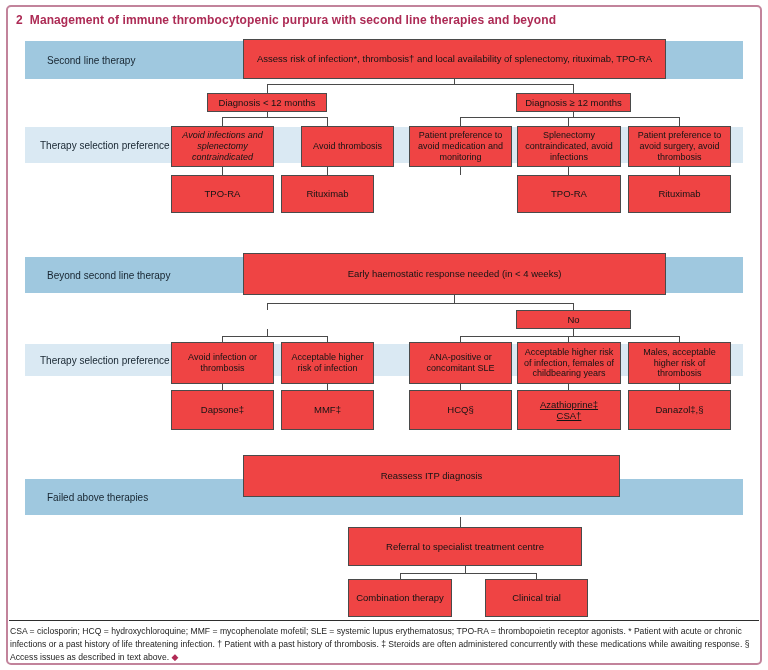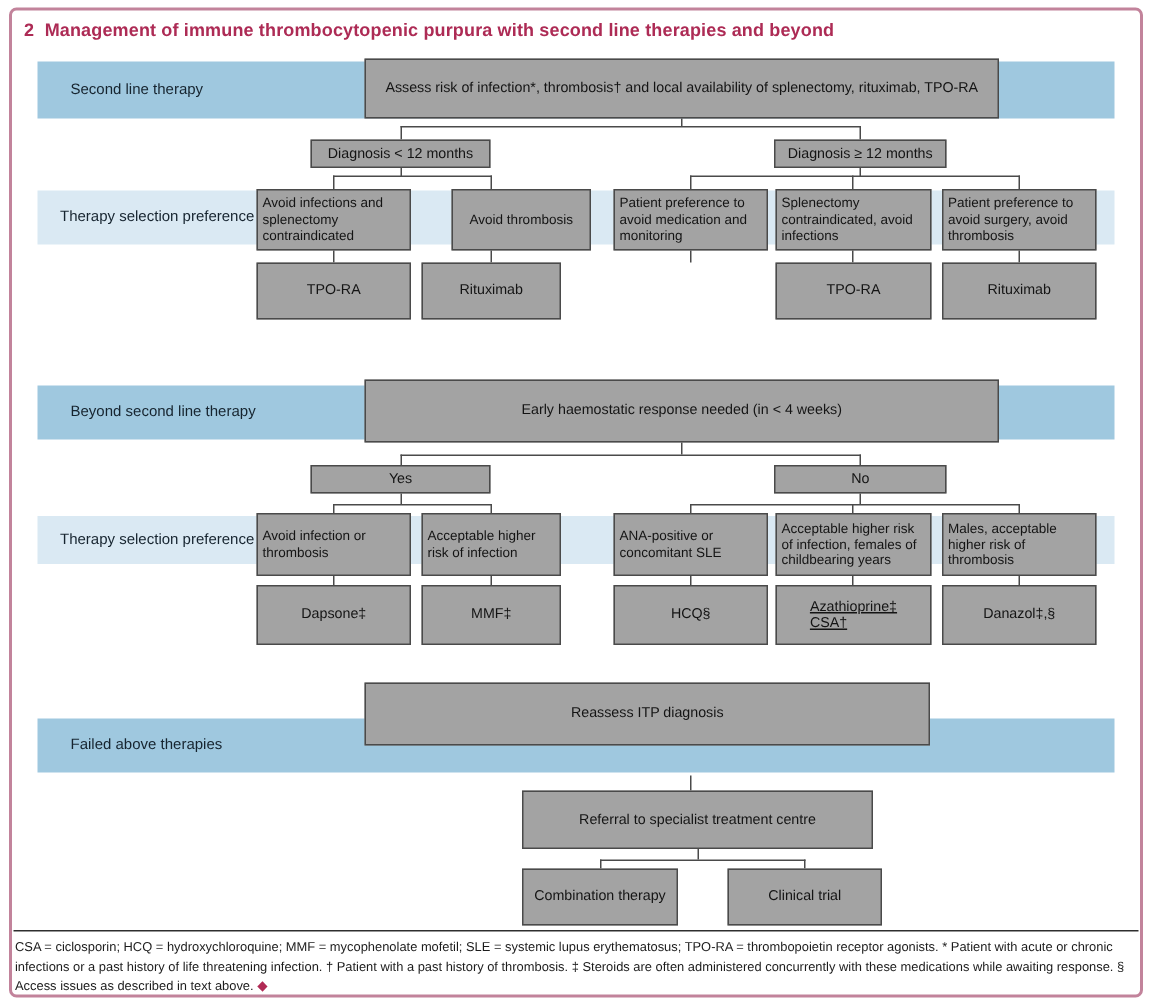--- a/index.html
+++ b/index.html
@@ -9,22 +9,22 @@
            border:2px solid #c2839b; border-radius:5px; }
   .title { position:absolute; left:16px; top:13px; font-size:12px; font-weight:bold;
            color:#ad2b55; letter-spacing:0.1px; }
   .title .num { margin-right:7px; }
   .band { position:absolute; left:25px; width:718px; }
   .band.dark  { background:#9fc8df; }
   .band.light { background:#dae9f3; }
   .band-label { position:absolute; left:22px; top:50%; transform:translateY(-50%);
                 font-size:10px; color:#16242f; }
   .band.light .band-label { left:15px; }
-  .node { position:absolute; background:#a3a3a3; border:1px solid #4a4a4a;
-          display:flex; align-items:center; justify-content:center; 
+  .node { position:absolute; background:#ef4444; border:1px solid #4a4a4a;
+          display:flex; align-items:center; justify-content:center; text-align:center;
           font-size:9px; color:#141414; line-height:1.2; padding:2px 3px;
           box-sizing:border-box; }
   .node.lg { font-size:9.5px; }
   .node.pre { white-space:pre-line; }
   .conn { position:absolute; background:#4a4a4a; }
   .conn.v { width:1px; }
   .conn.h { height:1px; }
   .sep { position:absolute; left:9px; top:620px; width:750px; height:1px; background:#2e2e2e; }
   .footnote { position:absolute; left:10px; top:625px; width:748px;
               font-size:8.6px; line-height:13px; color:#1c1c1c; }
@@ -59,21 +59,21 @@
   <div class="conn v" style="left:327px;top:117px;height:9px;"></div>
   <div class="conn v" style="left:573px;top:112px;height:6px;"></div>
   <div class="conn h" style="left:460px;top:117px;width:220px;"></div>
   <div class="conn v" style="left:460px;top:117px;height:9px;"></div>
   <div class="conn v" style="left:568px;top:117px;height:9px;"></div>
   <div class="conn v" style="left:679px;top:117px;height:9px;"></div>
 
   <div class="band light" style="top:127px;height:36px;">
     <span class="band-label">Therapy selection preference</span>
   </div>
-  <div class="node" style="left:171px;top:126px;width:103px;height:41px;">Avoid infections and splenectomy contraindicated</div>
+  <div class="node" style="left:171px;top:126px;width:103px;height:41px;font-style:italic;">Avoid infections and splenectomy contraindicated</div>
   <div class="node" style="left:281px;top:126px;width:93px;height:41px;margin-left:20px;">Avoid thrombosis</div>
   <div class="node" style="left:409px;top:126px;width:103px;height:41px;">Patient preference to avoid medication and monitoring</div>
   <div class="node" style="left:517px;top:126px;width:104px;height:41px;">Splenectomy contraindicated, avoid infections</div>
   <div class="node" style="left:628px;top:126px;width:103px;height:41px;">Patient preference to avoid surgery, avoid thrombosis</div>
 
   <div class="conn v" style="left:222px;top:167px;height:8px;"></div>
   <div class="conn v" style="left:327px;top:167px;height:8px;"></div>
   <div class="conn v" style="left:460px;top:167px;height:8px;"></div>
   <div class="conn v" style="left:568px;top:167px;height:8px;"></div>
   <div class="conn v" style="left:679px;top:167px;height:8px;"></div>
@@ -86,21 +86,20 @@
   <div class="band dark" style="top:257px;height:36px;">
     <span class="band-label">Beyond second line therapy</span>
   </div>
   <div class="node lg" style="left:243px;top:253px;width:423px;height:42px;">Early haemostatic response needed (in &lt; 4 weeks)</div>
 
   <div class="conn v" style="left:454px;top:295px;height:8px;"></div>
   <div class="conn h" style="left:267px;top:303px;width:307px;"></div>
   <div class="conn v" style="left:267px;top:303px;height:7px;"></div>
   <div class="conn v" style="left:573px;top:303px;height:7px;"></div>
 
-  <div class="node lg" style="left:207px;top:310px;width:120px;height:19px;">Yes</div>
   <div class="node lg" style="left:516px;top:310px;width:115px;height:19px;">No</div>
 
   <div class="conn v" style="left:267px;top:329px;height:7px;"></div>
   <div class="conn h" style="left:222px;top:336px;width:106px;"></div>
   <div class="conn v" style="left:222px;top:336px;height:6px;"></div>
   <div class="conn v" style="left:327px;top:336px;height:6px;"></div>
   <div class="conn v" style="left:573px;top:329px;height:7px;"></div>
   <div class="conn h" style="left:460px;top:336px;width:220px;"></div>
   <div class="conn v" style="left:460px;top:336px;height:6px;"></div>
   <div class="conn v" style="left:568px;top:336px;height:6px;"></div>

